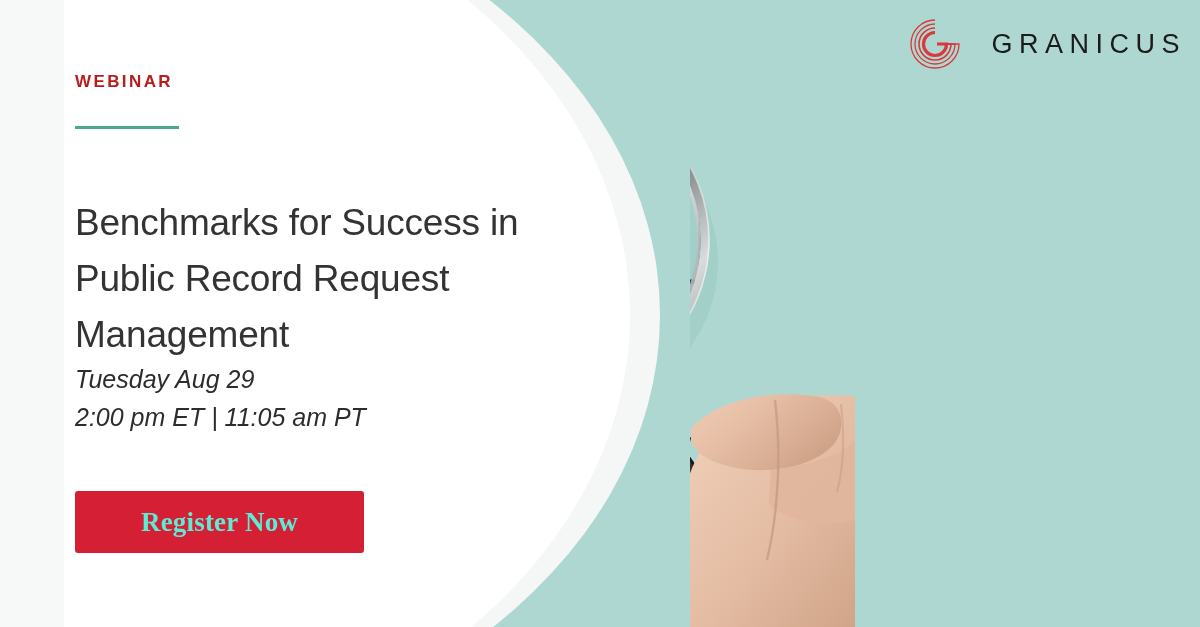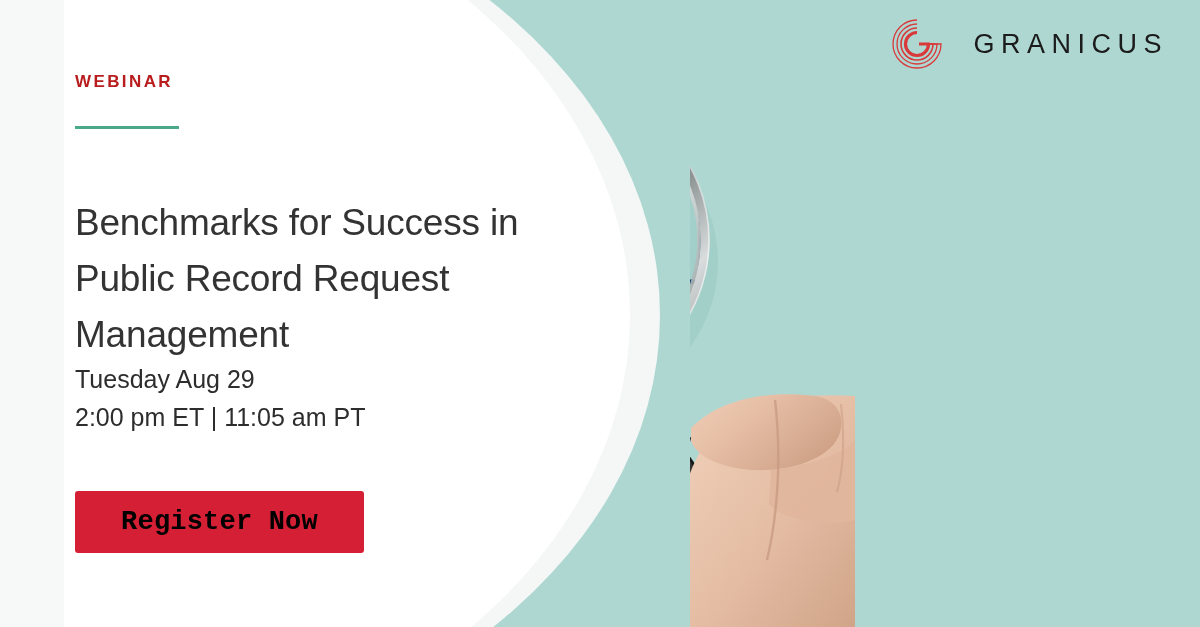--- a/index.html
+++ b/index.html
@@ -50,36 +50,36 @@
     position:absolute;top:126px;left:0;
     width:104px;height:3px;background:#4aa98b;
   }
   .headline{
     position:absolute;top:170px;left:0;width:470px;
     font-size:37px;line-height:56px;font-weight:500;
     color:#333333;letter-spacing:-0.2px;
   }
   .datetime{
     position:absolute;top:360px;left:0;width:470px;
-    font-size:25px;line-height:38px;color:#2d2d2d;font-weight:400;
+    font-size:25px;line-height:38px;color:#2d2d2d;font-weight:400;font-style:italic;
   }
   .cta{
     position:absolute;top:491px;left:0;
     width:289px;height:62px;
-    background:#d41f35;color:#000000;
+    background:#d41f35;color:#5eead4;
     border:none;border-radius:3px;
-    font-family:Liberation Mono, monospace;
+    font-family:Liberation Serif, serif;
     font-size:27px;font-weight:bold;letter-spacing:0.2px;
     cursor:pointer;
     display:flex;align-items:center;justify-content:center;
   }
 
   
   .logo{
-    position:absolute;right:32px;top:18px;
+    position:absolute;right:14px;top:18px;
     display:flex;align-items:center;gap:30px;
   }
   .logo-mark{width:52px;height:52px;display:block;}
   .logo-word{
     font-size:27px;letter-spacing:6.5px;color:#1b1b1b;
     font-weight:400;white-space:nowrap;
   }
 
   
   .photo{position:absolute;left:690px;top:0;width:510px;height:627px;overflow:hidden;}

